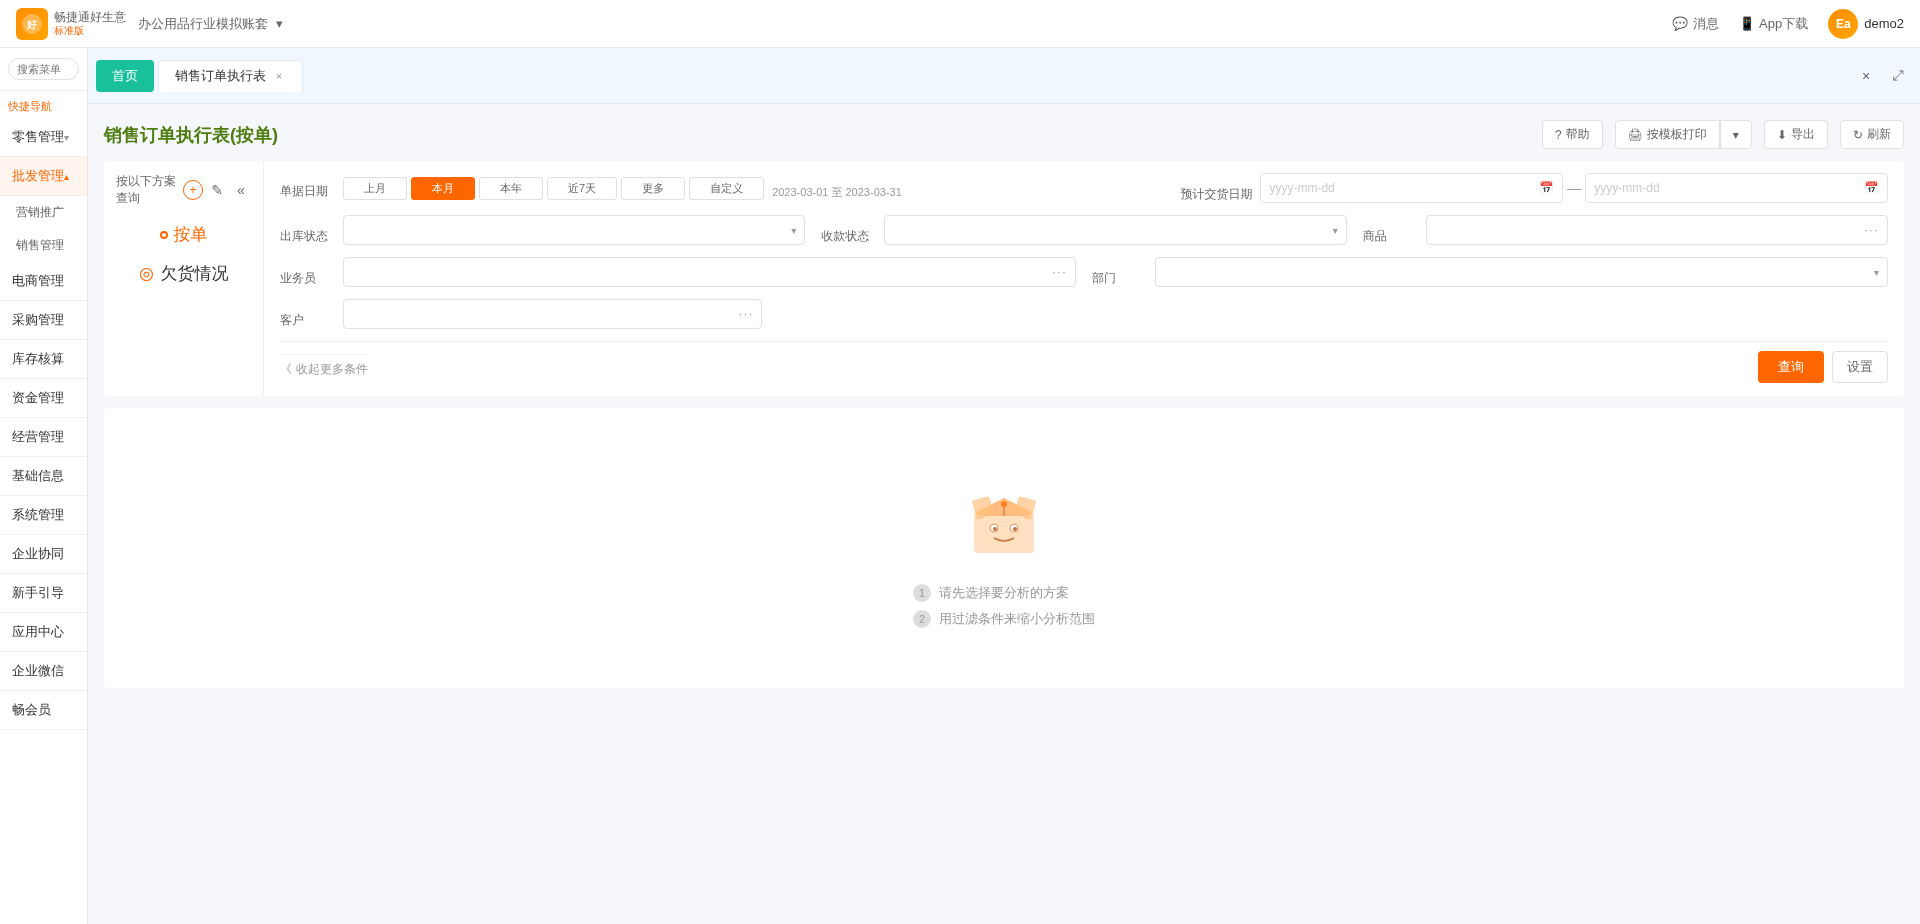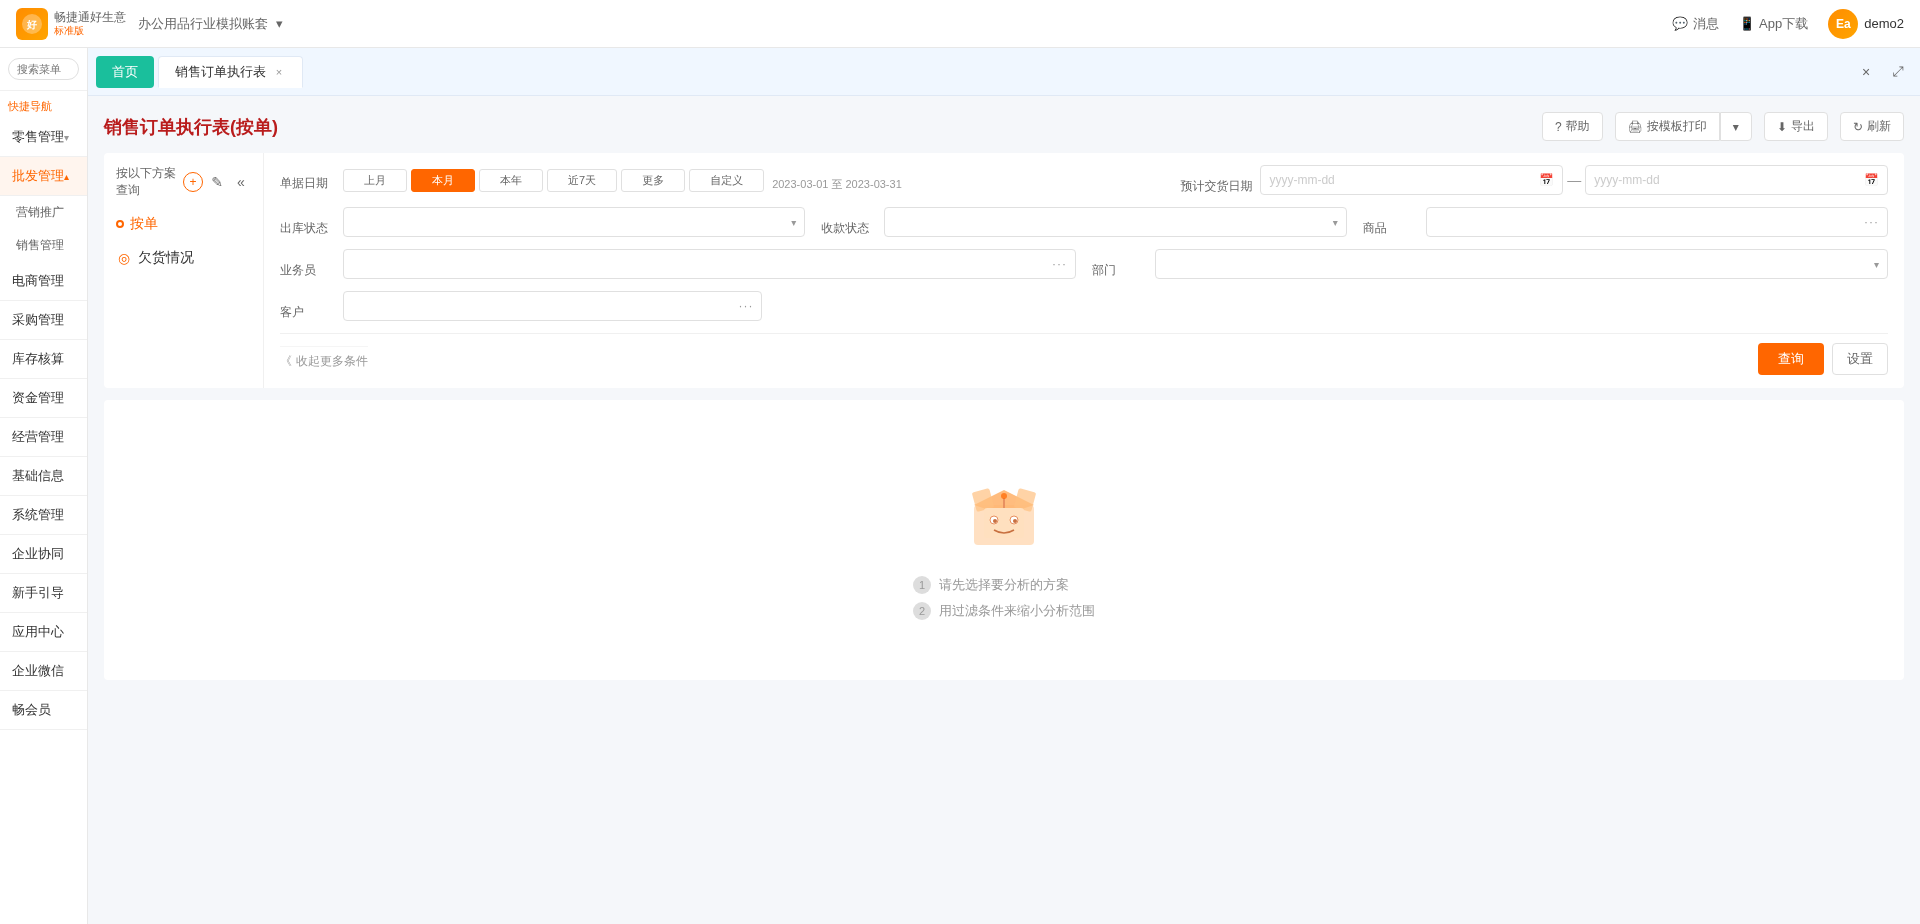--- a/index.html
+++ b/index.html
@@ -121,21 +121,21 @@
     
     .main-content {
       flex: 1;
       display: flex;
       flex-direction: column;
       overflow: hidden;
     }
 
     
     .tabs-bar {
-      height: 48px;
+      height: 56px;
       background: #f0f7ff;
       display: flex;
       align-items: center;
       padding: 0 0 0 8px;
       border-bottom: 1px solid #e0e9f5;
       gap: 4px;
     }
     .tab {
       height: 32px;
       padding: 0 16px;
@@ -201,21 +201,21 @@
     
     .page-header {
       display: flex;
       align-items: center;
       justify-content: space-between;
       margin-bottom: 12px;
     }
     .page-title {
       font-size: 18px;
       font-weight: 600;
-      color: #b91c1c;
+      color: #4d7c0f;
     }
     .page-header-actions {
       display: flex;
       align-items: center;
       gap: 12px;
     }
     .header-btn {
       display: flex;
       align-items: center;
       gap: 4px;
@@ -272,25 +272,26 @@
       justify-content: center;
       border-radius: 50%;
       cursor: pointer;
       font-size: 14px;
       color: #666;
     }
     .filter-sidebar-btn.orange { color: #f60; border: 1px solid #f60; font-size: 12px; }
     .filter-option {
       padding: 8px 12px;
       cursor: pointer;
-      font-size: 14px;
+      font-size: 17px;
       color: #333;
       display: flex;
       align-items: center;
       gap: 6px;
+      justify-content: center;
     }
     .filter-option.active { color: #f60; font-weight: 500; }
 
     .filter-main {
       flex: 1;
       padding: 12px 16px;
     }
     .filter-row {
       display: flex;
       align-items: center;

